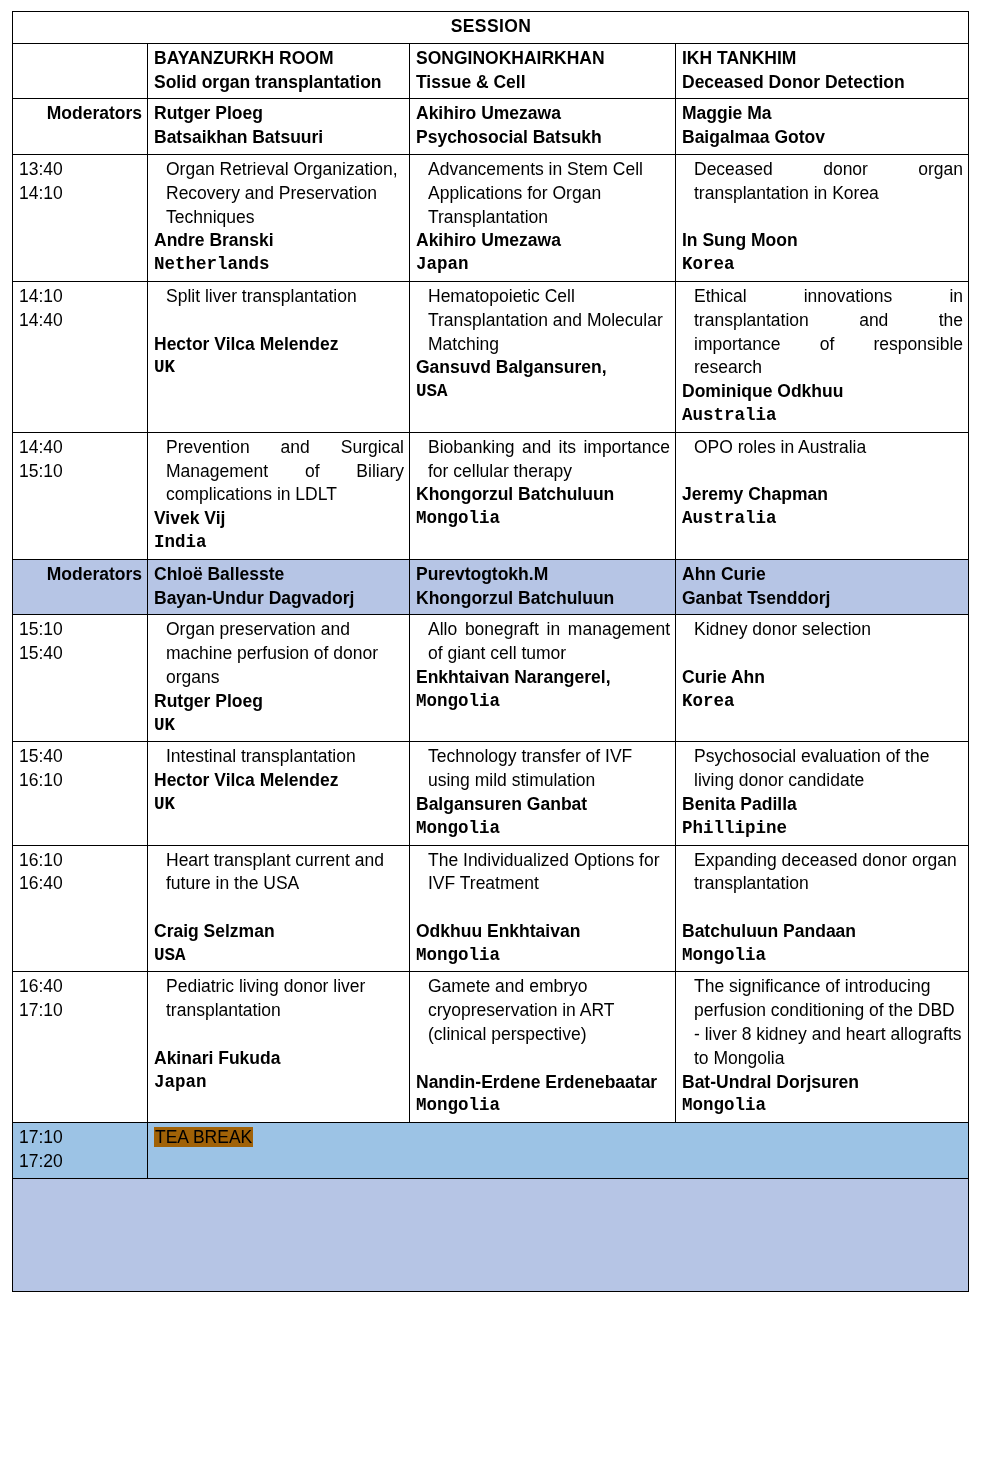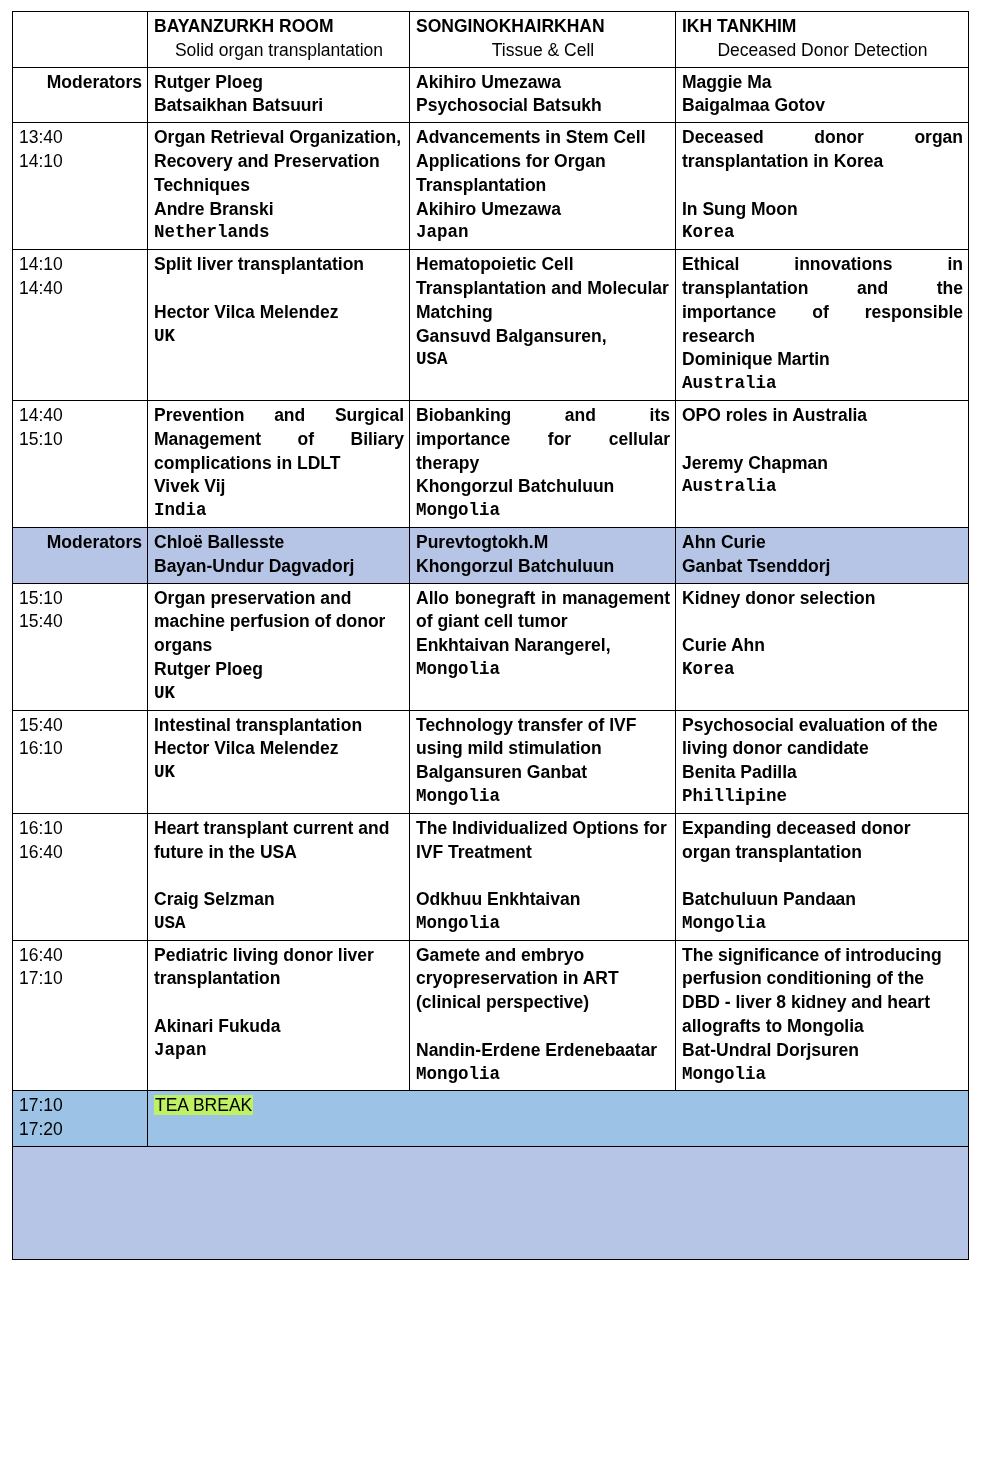--- a/index.html
+++ b/index.html
@@ -52,52 +52,55 @@
     font-size: 17.5px;
     padding-top: 5px;
     white-space: pre-line;
   }
   .mod-label {
     text-align: right;
     font-weight: bold;
     padding-top: 5px;
   }
   .room-name { font-weight: bold; }
-  .room-sub  { font-weight: normal; text-align: center; }
-
-  .talk-title { font-weight: bold; }
+  .room-sub  { font-weight: bold; }
+
+  .talk-title { font-weight: normal; margin-left: 12px; }
   .talk-title.just { text-align: justify; text-justify: inter-word; }
   .speaker  { font-weight: bold; }
   .country  { font-weight: bold; font-family: Liberation Mono, monospace; }
   .spacer   { display:block; height: 1.36em; }
 
   tr.mod-row td { background: #b6c5e5; font-weight: bold; }
   tr.break-row td { background: #9cc3e5; }
   tr.tail-row td { background: #b6c5e5; height: 105px; }
 
   .break-label {
-    background: #bef264;
+    background: #a16207;
     display: inline;
     padding: 0 1px;
   }
   .nowrap { white-space: nowrap; }
 </style>
 </head>
 <body>
 
 <div id="page">
   <table class="schedule">
     <colgroup>
       <col class="c-time">
         <col class="c-bay">
         <col class="c-song">
         <col class="c-ikh">
     </colgroup>
     <tbody>
 
+      <tr>
+        <td class="title-cell" colspan="4">SESSION</td>
+      </tr>
 
       <tr>
         <td></td>
         <td>
           <div class="room-name">BAYANZURKH ROOM</div>
           <div class="room-sub">Solid organ transplantation</div>
         </td>
         <td>
           <div class="room-name">SONGINOKHAIRKHAN</div>
           <div class="room-sub">Tissue &amp; Cell</div>
@@ -154,21 +157,21 @@
           <div class="speaker">Hector  Vilca  Melendez</div>
           <div class="country">UK</div>
         </td>
         <td>
           <div class="talk-title">Hematopoietic Cell Transplantation and Molecular Matching</div>
           <div class="speaker">Gansuvd Balgansuren,</div>
           <div class="country">USA</div>
         </td>
         <td>
           <div class="talk-title just">Ethical innovations in transplantation and the importance of responsible research</div>
-          <div class="speaker">Dominique Martin</div>
+          <div class="speaker">Dominique Odkhuu</div>
           <div class="country">Australia</div>
         </td>
       </tr>
 
       <tr>
         <td class="time-cell">14:40
 15:10</td>
         <td>
           <div class="talk-title just">Prevention and Surgical Management of Biliary complications in LDLT</div>
           <div class="speaker">Vivek Vij</div>

